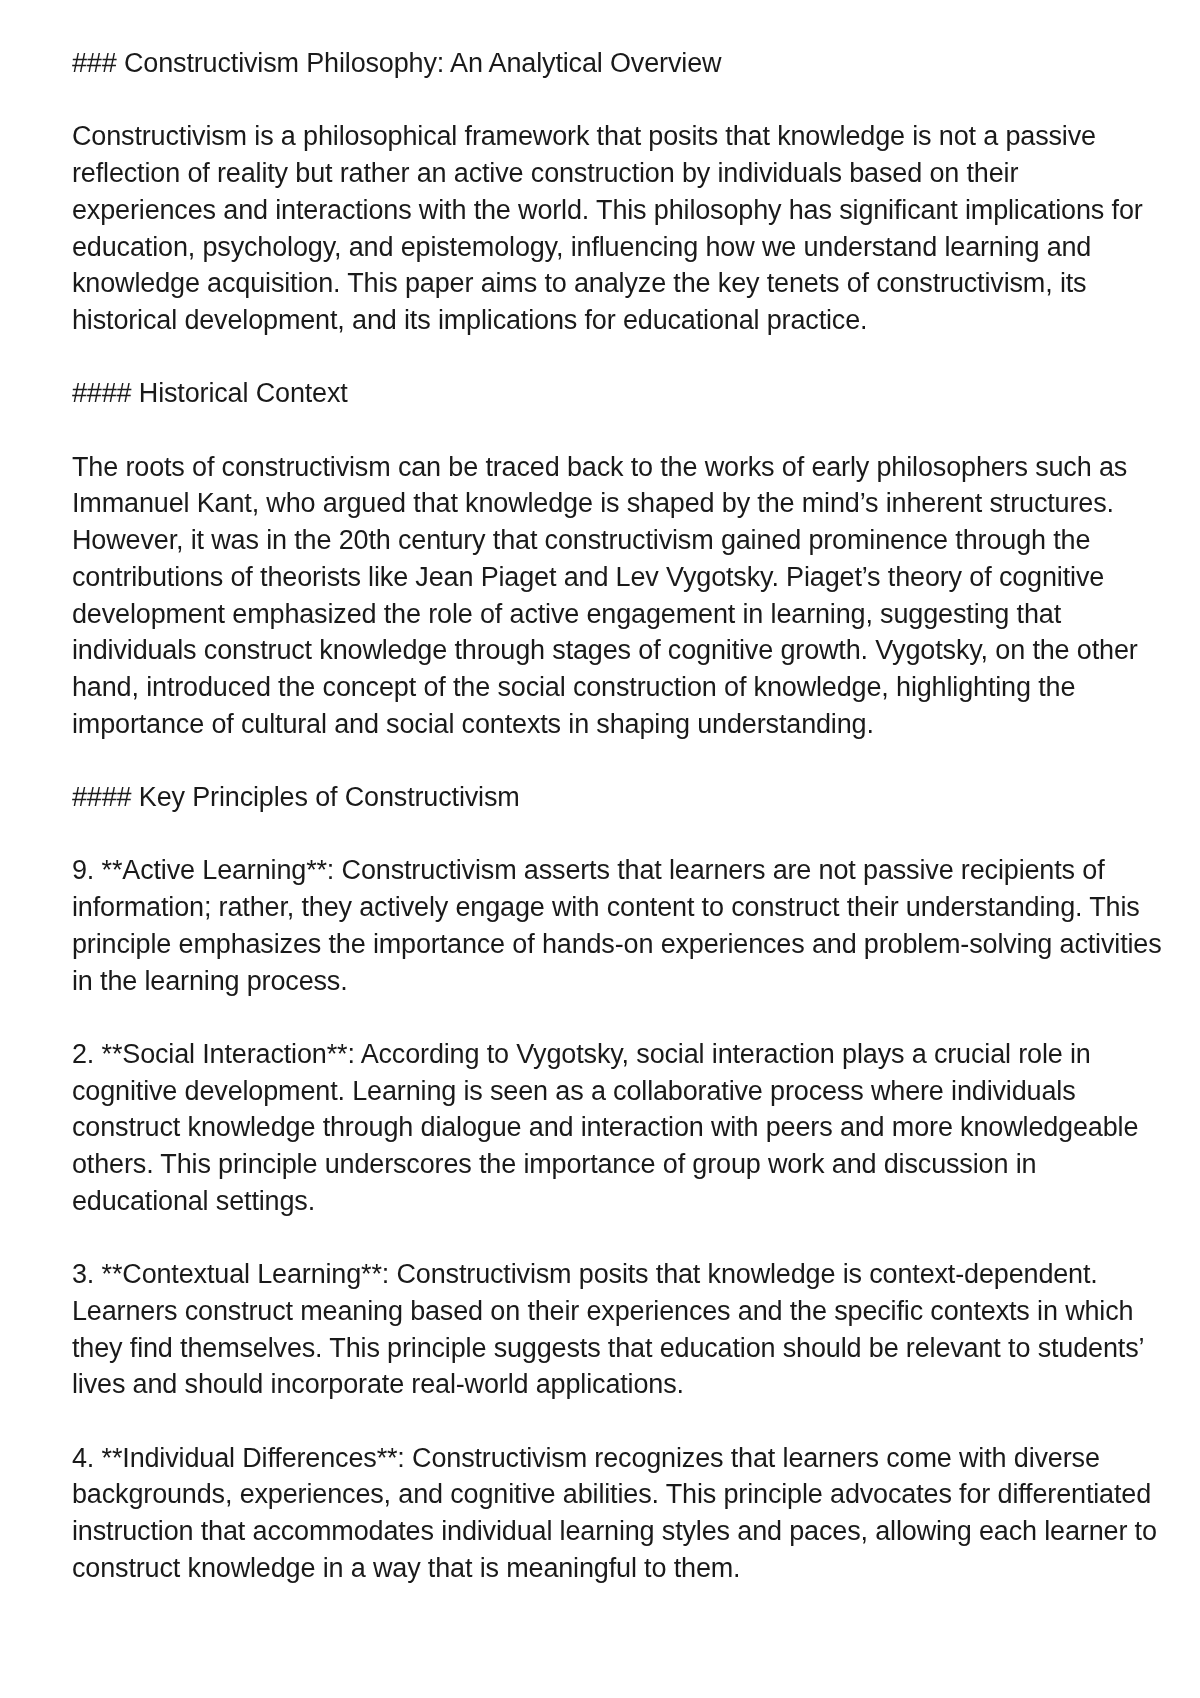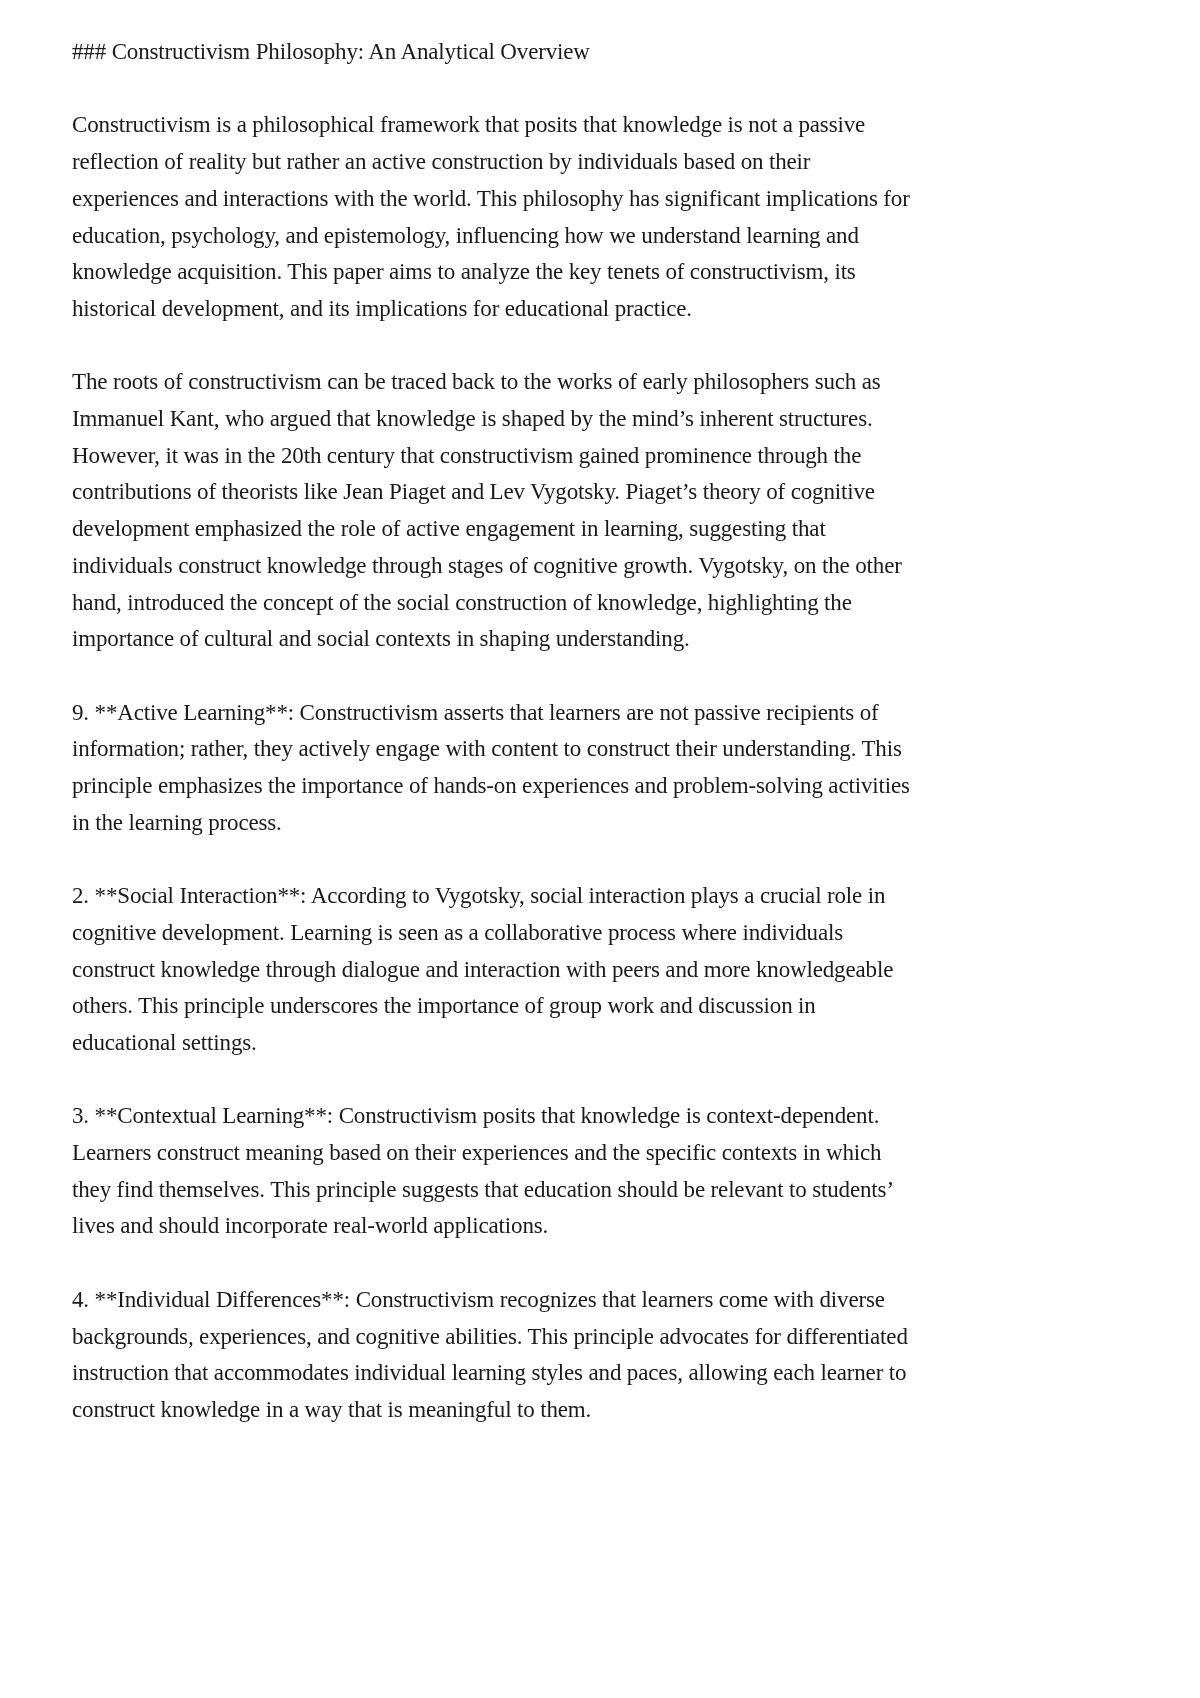--- a/index.html
+++ b/index.html
@@ -12,23 +12,23 @@
     width: 1200px;
     height: 1698px;
     background: #ffffff;
     overflow: hidden;
   }
   .content {
     position: absolute;
     top: 0;
     left: 72px;
     width: 1090px;
-    padding-top: 34px;
-    font-family: Liberation Serif, serif;
-    font-size: 23px;
+    padding-top: 45px;
+    font-family: Liberation Sans, sans-serif;
+    font-size: 27px;
     line-height: 36.7px;
     letter-spacing: -0.15px;
     color: #1a1a1a;
   }
   .block {
     white-space: pre-line;
     margin: 0 0 36.7px 0;
   }
 </style>
 </head>
@@ -36,28 +36,30 @@
 
 <div class="page">
   <div class="content">
     <div class="block">### Constructivism Philosophy: An Analytical Overview</div>
     <div class="block">Constructivism is a philosophical framework that posits that knowledge is not a passive
 reflection of reality but rather an active construction by individuals based on their
 experiences and interactions with the world. This philosophy has significant implications for
 education, psychology, and epistemology, influencing how we understand learning and
 knowledge acquisition. This paper aims to analyze the key tenets of constructivism, its
 historical development, and its implications for educational practice.</div>
+    <div class="block">#### Historical Context</div>
     <div class="block">The roots of constructivism can be traced back to the works of early philosophers such as
 Immanuel Kant, who argued that knowledge is shaped by the mind’s inherent structures.
 However, it was in the 20th century that constructivism gained prominence through the
 contributions of theorists like Jean Piaget and Lev Vygotsky. Piaget’s theory of cognitive
 development emphasized the role of active engagement in learning, suggesting that
 individuals construct knowledge through stages of cognitive growth. Vygotsky, on the other
 hand, introduced the concept of the social construction of knowledge, highlighting the
 importance of cultural and social contexts in shaping understanding.</div>
+    <div class="block">#### Key Principles of Constructivism</div>
     <div class="block">9. **Active Learning**: Constructivism asserts that learners are not passive recipients of
 information; rather, they actively engage with content to construct their understanding. This
 principle emphasizes the importance of hands-on experiences and problem-solving activities
 in the learning process.</div>
     <div class="block">2. **Social Interaction**: According to Vygotsky, social interaction plays a crucial role in
 cognitive development. Learning is seen as a collaborative process where individuals
 construct knowledge through dialogue and interaction with peers and more knowledgeable
 others. This principle underscores the importance of group work and discussion in
 educational settings.</div>
     <div class="block">3. **Contextual Learning**: Constructivism posits that knowledge is context-dependent.

